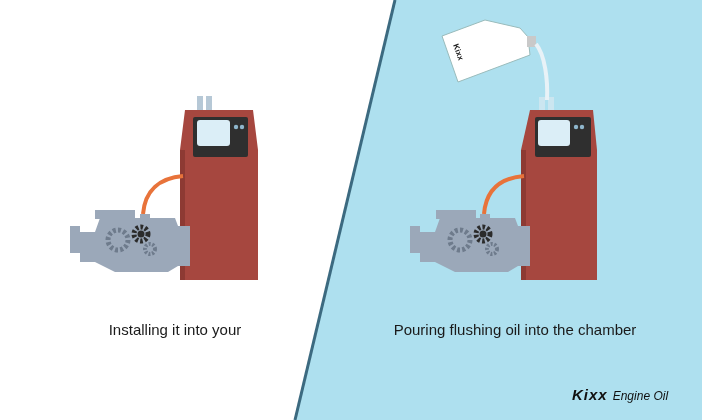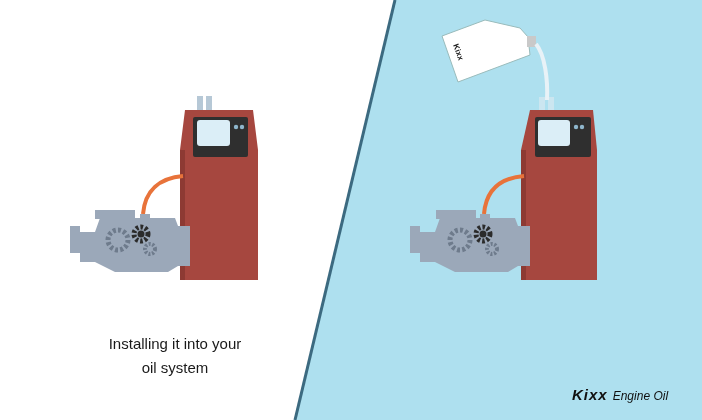--- a/index.html
+++ b/index.html
@@ -1,19 +1,19 @@
 <!DOCTYPE html>
 <html><head>
 <meta charset="utf-8">
 <style>
   html,body{margin:0;padding:0;}
   body{width:702px;height:420px;overflow:hidden;background:#fff;position:relative;font-family:"Liberation Sans",sans-serif;}
   .bg{position:absolute;left:0;top:0;width:702px;height:420px;}
   .caption{position:absolute;text-align:center;color:#1a1a1a;font-size:15px;line-height:24px;font-family:"Liberation Sans",sans-serif;}
-  .cap-left{left:60px;top:332px;width:230px;}
+  .cap-left{left:60px;top:318px;width:230px;}
   .cap-right{left:350px;top:318px;width:330px;}
   .logo{position:absolute;left:572px;top:386px;color:#111;display:flex;align-items:baseline;gap:5px;}
   .logo .brand{font-weight:bold;font-style:italic;font-size:15px;letter-spacing:1px;}
   .logo .prod{font-style:italic;font-size:12px;}
 </style>
 </head>
 <body>
 
 <svg class="bg" viewBox="0 0 702 420" width="702" height="420">
   <polygon points="395,0 702,0 702,420 295,420" fill="#aee0ef"></polygon>
@@ -62,21 +62,21 @@
   <g>
     <path d="M442,36 L485,20 L520,28 L528,37 L530,55 L458,82 Z" fill="#fff" stroke="#9bb" stroke-width="1"></path>
     <rect x="527" y="36" width="9" height="11" fill="#c9c9c9"></rect>
     <path d="M536,44 C545,55 548,80 547,100" stroke="#e8f2f7" stroke-width="4" fill="none"></path>
     <text x="453" y="45" font-family="Liberation Sans, sans-serif" font-weight="bold" font-size="8" fill="#222" transform="rotate(70 453 45)">Kixx</text>
   </g>
 </svg>
 
 <div class="caption cap-left">
   <div>Installing it into your</div>
-  <div>oil system</div>
 </div>
 <div class="caption cap-right">
+  <div>Pouring flushing oil into the chamber</div>
 </div>
 
 <div class="logo">
   <span class="brand">Kixx</span>
   <span class="prod">Engine Oil</span>
 </div>
 
 </body></html>

